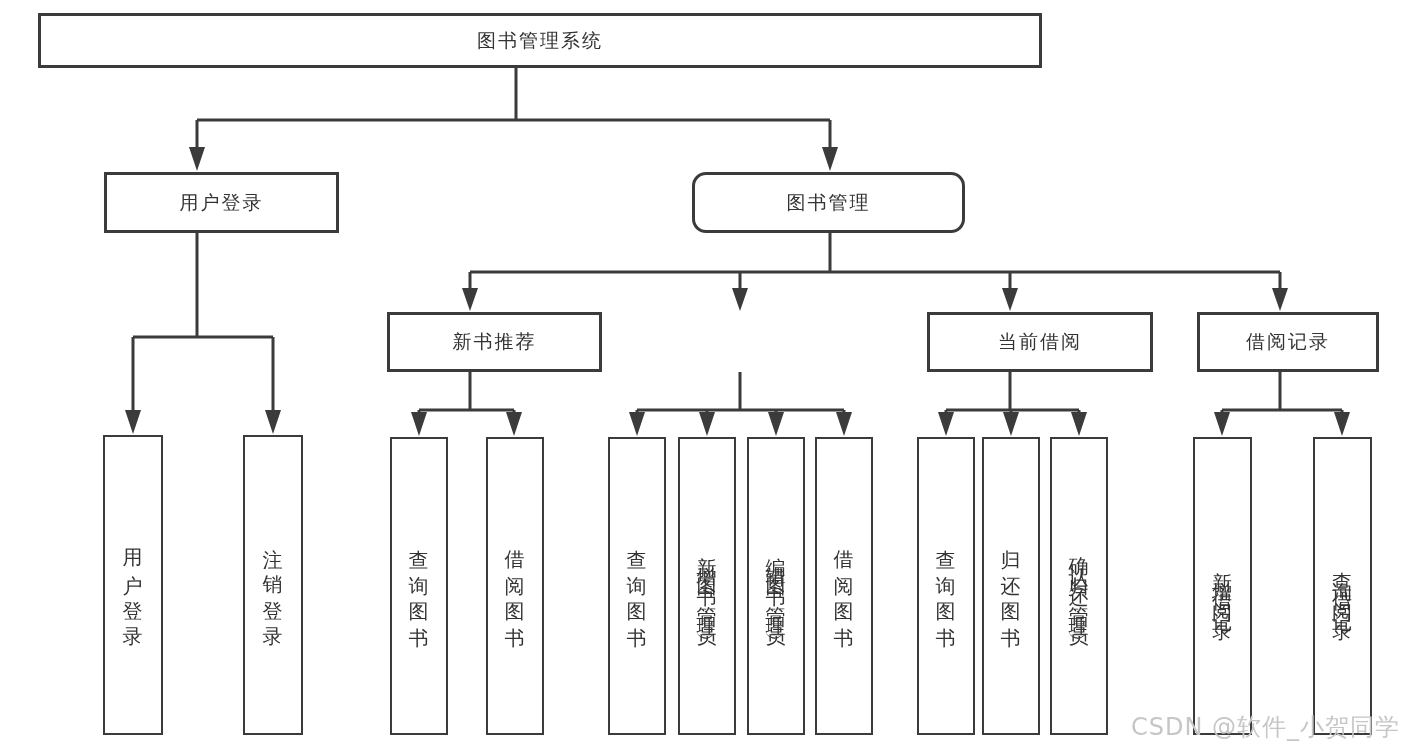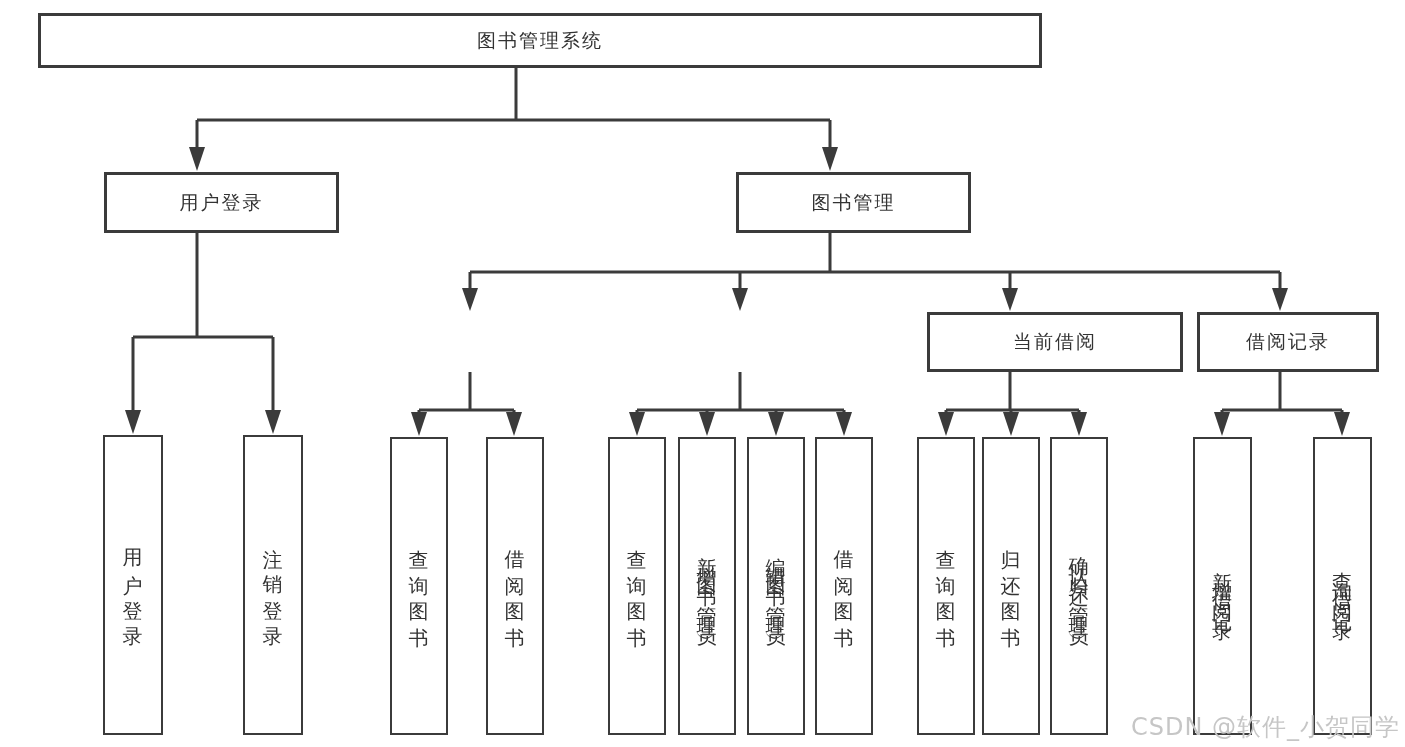--- a/index.html
+++ b/index.html
@@ -116,23 +116,24 @@
     <g>
       <path d="M1280 372 V410 M1222 410 H1342 M1222 410 V416 M1342 410 V416"></path>
       <polygon points="1214,412 1230,412 1222,436"></polygon>
       <polygon points="1334,412 1350,412 1342,436"></polygon>
     </g>
   </svg>
 
   <div class="node h-node" style="left:14px; top:13px; width:1004px; height:55px;">图书管理系统</div>
 
   <div class="node h-node" style="left:80px; top:172px; width:235px; height:61px;">用户登录</div>
-  <div class="node h-node" style="left:712px; top:172px; width:235px; height:61px;">图书管理</div>
+  <div class="node h-node" style="left:668px; top:172px; width:273px; height:61px;border-radius:14px;">图书管理</div>
 
-  <div class="node h-node" style="left:903px; top:312px; width:256px; height:60px;">当前借阅</div>
+  <div class="node h-node" style="left:363px; top:312px; width:215px; height:60px;">新书推荐</div>
+  <div class="node h-node" style="left:903px; top:312px; width:226px; height:60px;">当前借阅</div>
   <div class="node h-node" style="left:1173px; top:312px; width:182px; height:60px;">借阅记录</div>
 
   <div class="node leaf spread" style="left:103px; top:435px; width:60px; height:300px;">
     <span>用户登录</span>
   </div>
   <div class="node leaf spread" style="left:243px; top:435px; width:60px; height:300px;">
     <span>注销登录</span>
   </div>
 
   <div class="node leaf spread" style="left:390px; top:437px; width:58px; height:298px;">

